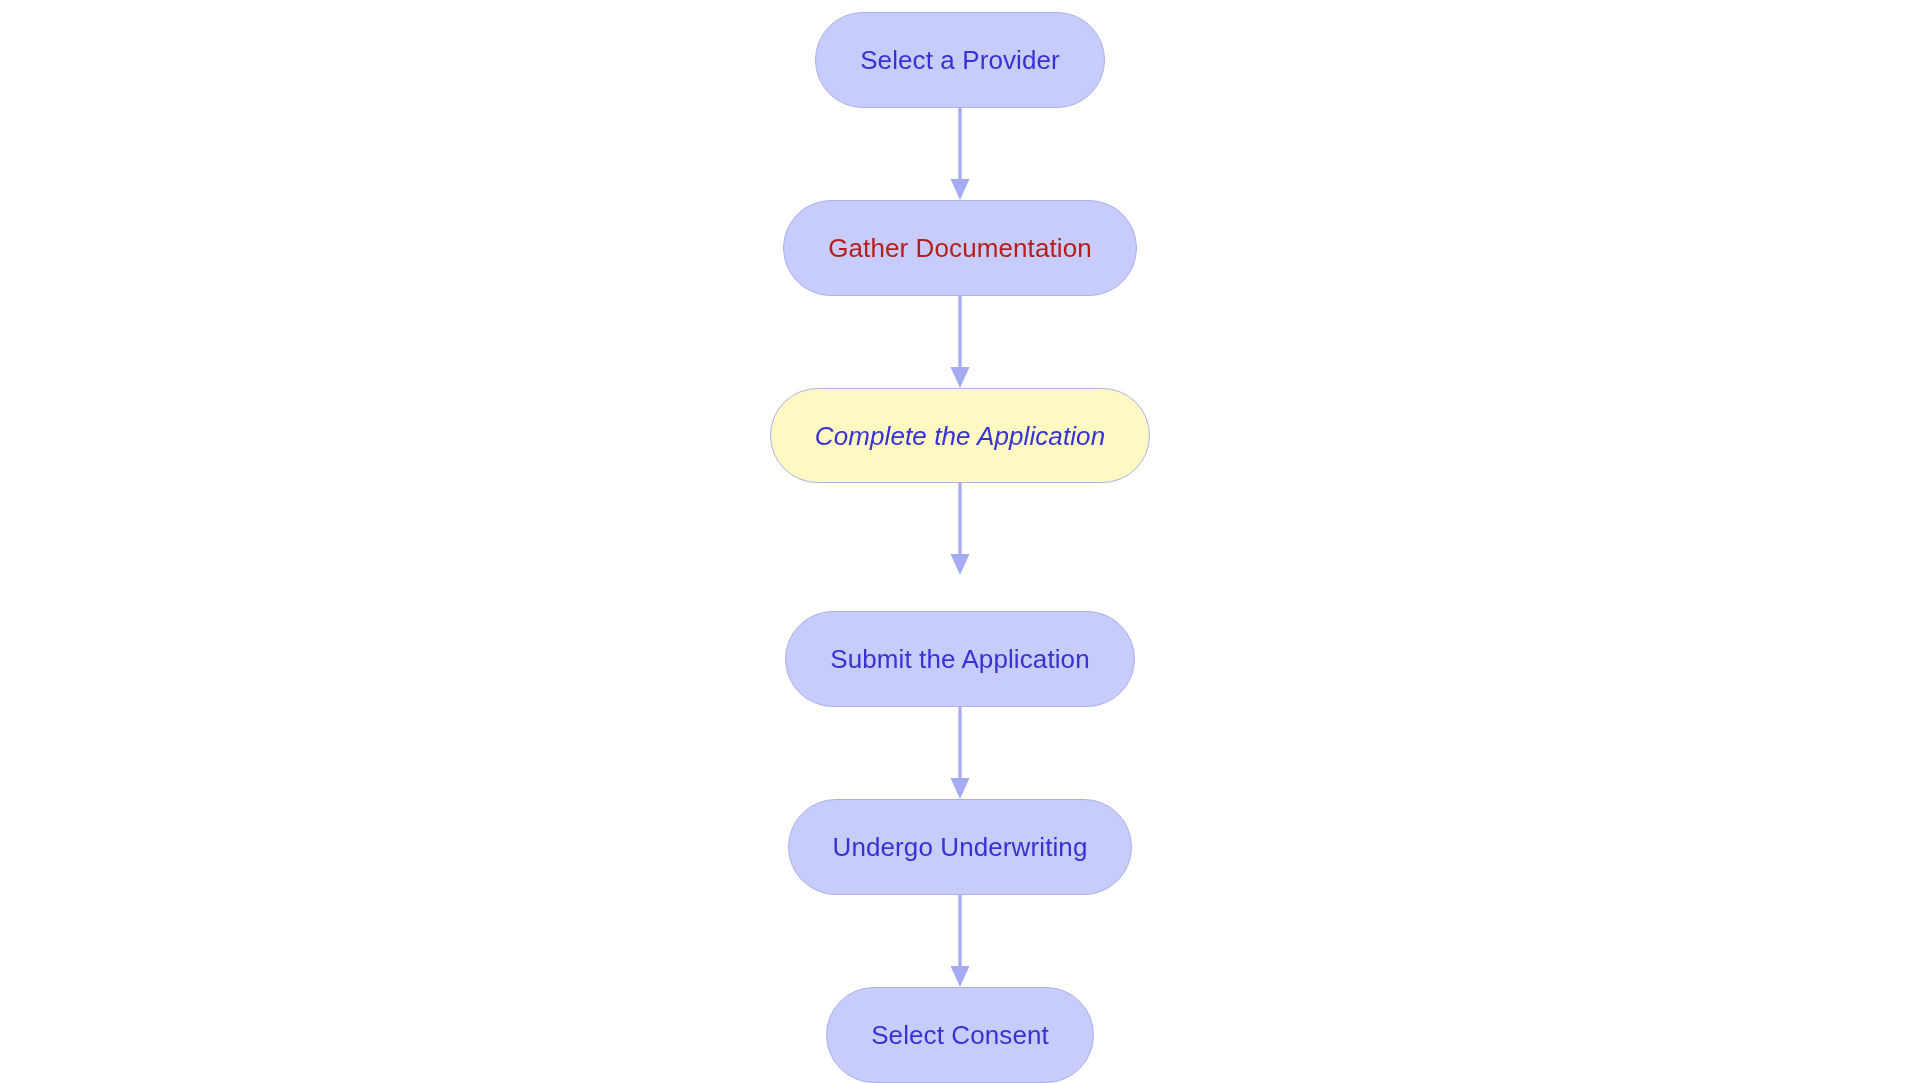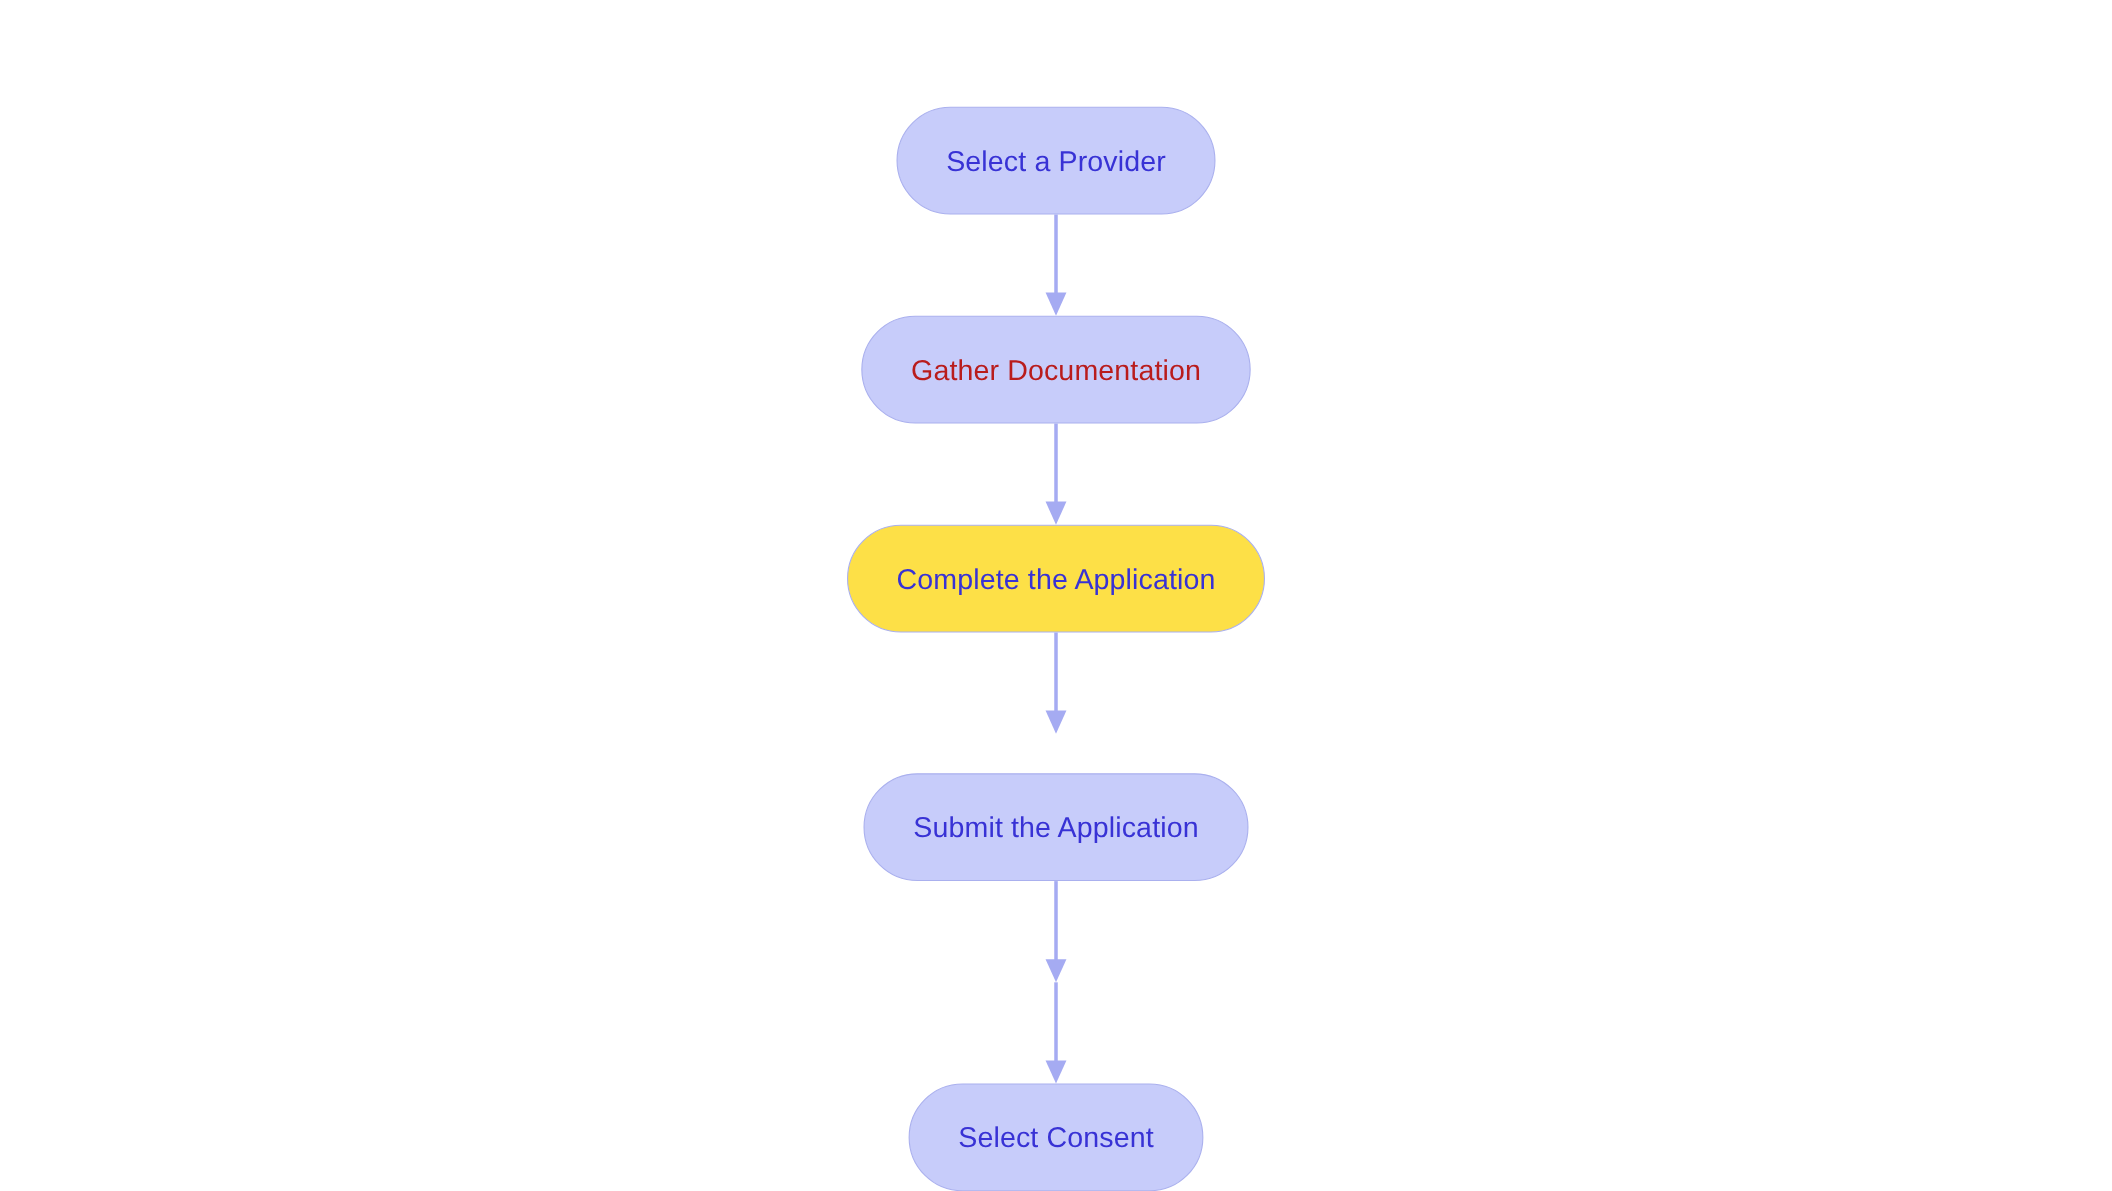--- a/index.html
+++ b/index.html
@@ -67,21 +67,21 @@
     display: block;
   }
   .connector svg {
     display: block;
     width: 22px;
     height: 92px;
     overflow: visible;
   }
 
   
-  .flow-column { padding-top: 12px; justify-content: flex-end; }
+  .flow-column { padding-top: 12px; }
 </style>
 </head>
 <body style="background: rgb(255, 255, 255);">
 
 <div id="flowchart-canvas" style="background: rgb(255, 255, 255);">
   <div class="flow-column">
 
     <div class="node" style="background: rgb(199, 204, 250); border-color: rgb(170, 176, 238); color: rgb(56, 50, 213);">
       <span class="node-label" style="color: rgb(56, 50, 213);">Select a Provider</span>
     </div>
@@ -97,21 +97,21 @@
       <span class="node-label" style="color: #b91c1c;">Gather Documentation</span>
     </div>
 
     <div class="connector">
       <svg viewBox="0 0 22 92" xmlns="http://www.w3.org/2000/svg" aria-hidden="true">
         <line x1="11" y1="0" x2="11" y2="74" stroke="#a5abf2" stroke-width="3.2"></line>
         <polygon points="11,92 1.5,71 20.5,71" fill="#a5abf2"></polygon>
       </svg>
     </div>
 
-    <div class="node" style="background: #fde047; border-color: rgb(170, 176, 238); color: rgb(56, 50, 213);">
+    <div class="node" style="background: #fef9c3; border-color: rgb(170, 176, 238); color: rgb(56, 50, 213); font-style: italic;">
       <span class="node-label" style="color: rgb(56, 50, 213);">Complete the Application</span>
     </div>
 
     <div class="connector">
       <svg viewBox="0 0 22 92" xmlns="http://www.w3.org/2000/svg" aria-hidden="true">
         <line x1="11" y1="0" x2="11" y2="74" stroke="#a5abf2" stroke-width="3.2"></line>
         <polygon points="11,92 1.5,71 20.5,71" fill="#a5abf2"></polygon>
       </svg>
     </div>
 
@@ -119,20 +119,23 @@
       <span class="node-label" style="color: rgb(56, 50, 213);">Submit the Application</span>
     </div>
 
     <div class="connector">
       <svg viewBox="0 0 22 92" xmlns="http://www.w3.org/2000/svg" aria-hidden="true">
         <line x1="11" y1="0" x2="11" y2="74" stroke="#a5abf2" stroke-width="3.2"></line>
         <polygon points="11,92 1.5,71 20.5,71" fill="#a5abf2"></polygon>
       </svg>
     </div>
 
+    <div class="node" style="background: rgb(199, 204, 250); border-color: rgb(170, 176, 238); color: rgb(56, 50, 213);">
+      <span class="node-label" style="color: rgb(56, 50, 213);">Undergo Underwriting</span>
+    </div>
 
     <div class="connector">
       <svg viewBox="0 0 22 92" xmlns="http://www.w3.org/2000/svg" aria-hidden="true">
         <line x1="11" y1="0" x2="11" y2="74" stroke="#a5abf2" stroke-width="3.2"></line>
         <polygon points="11,92 1.5,71 20.5,71" fill="#a5abf2"></polygon>
       </svg>
     </div>
 
     <div class="node" style="background: rgb(199, 204, 250); border-color: rgb(170, 176, 238); color: rgb(56, 50, 213);">
       <span class="node-label" style="color: rgb(56, 50, 213);">Select Consent</span>

